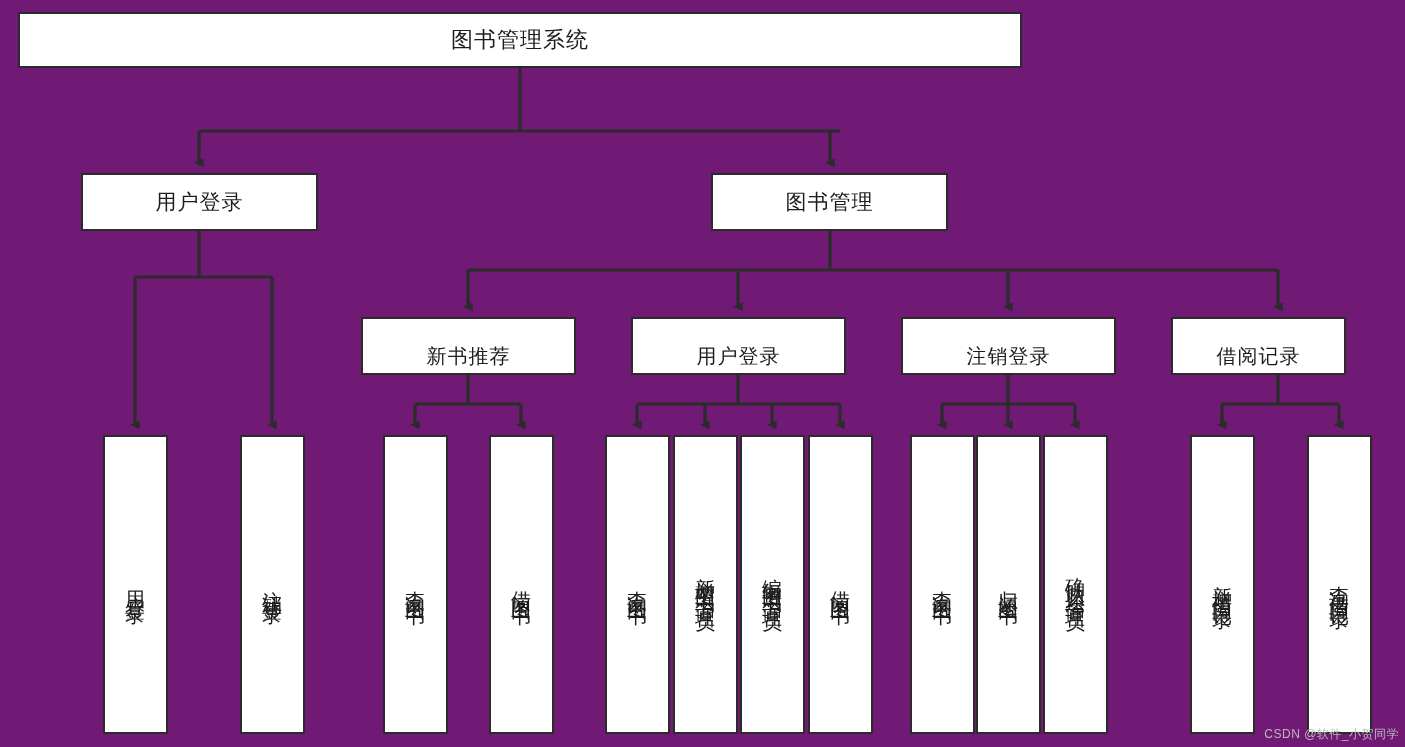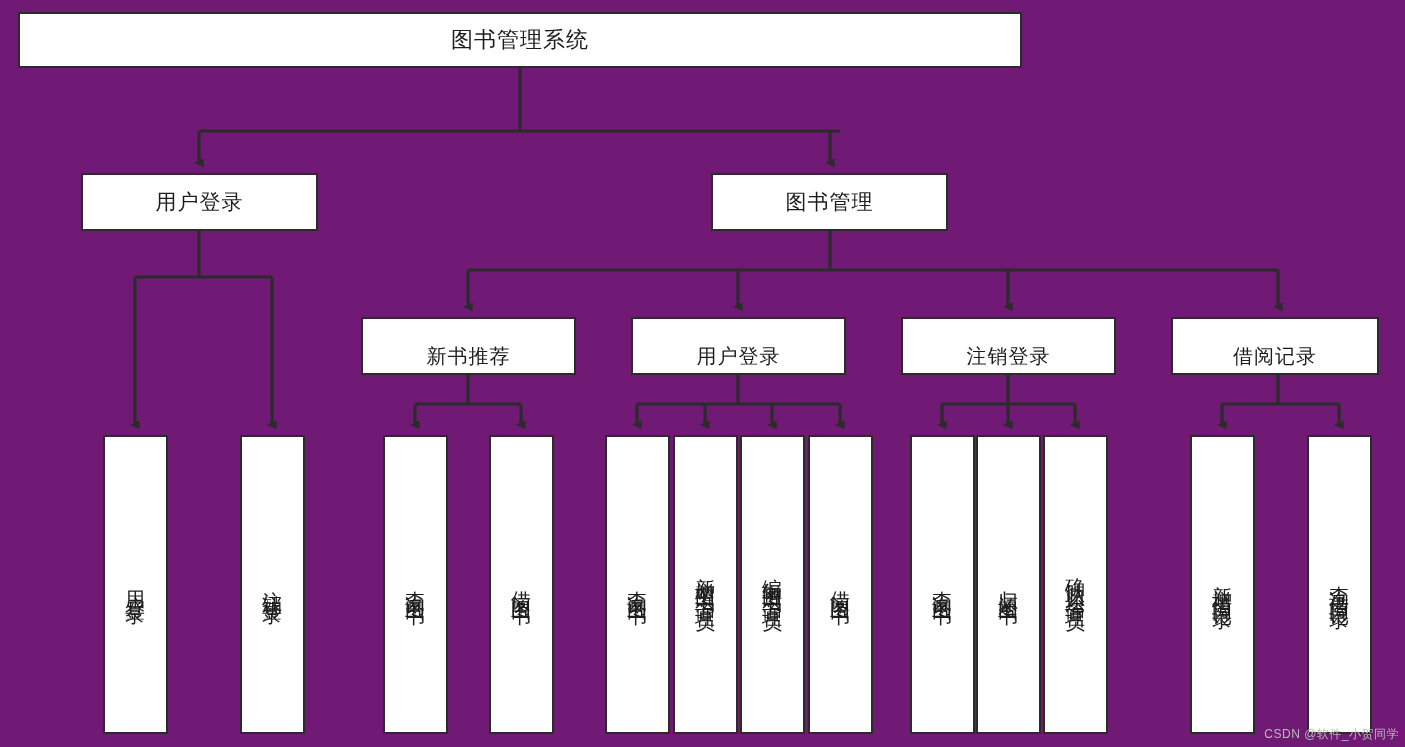--- a/index.html
+++ b/index.html
@@ -146,21 +146,21 @@
   </div>
 
   <div class="node level2" style="left:631px; top:317px; width:215px; height:58px;">
     <span class="node-label">用户登录</span>
   </div>
 
   <div class="node level2" style="left:901px; top:317px; width:215px; height:58px;">
     <span class="node-label">注销登录</span>
   </div>
 
-  <div class="node level2" style="left:1171px; top:317px; width:208px; height:58px;">
+  <div class="node level2" style="left:1171px; top:317px; width:175px; height:58px;">
     <span class="node-label">借阅记录</span>
   </div>
 
   <div class="node leaf" style="left:103px; top:435px; width:65px; height:299px;">
     <span class="node-label">用户登录</span>
   </div>
 
   <div class="node leaf" style="left:240px; top:435px; width:65px; height:299px;">
     <span class="node-label">注销登录</span>
   </div>

